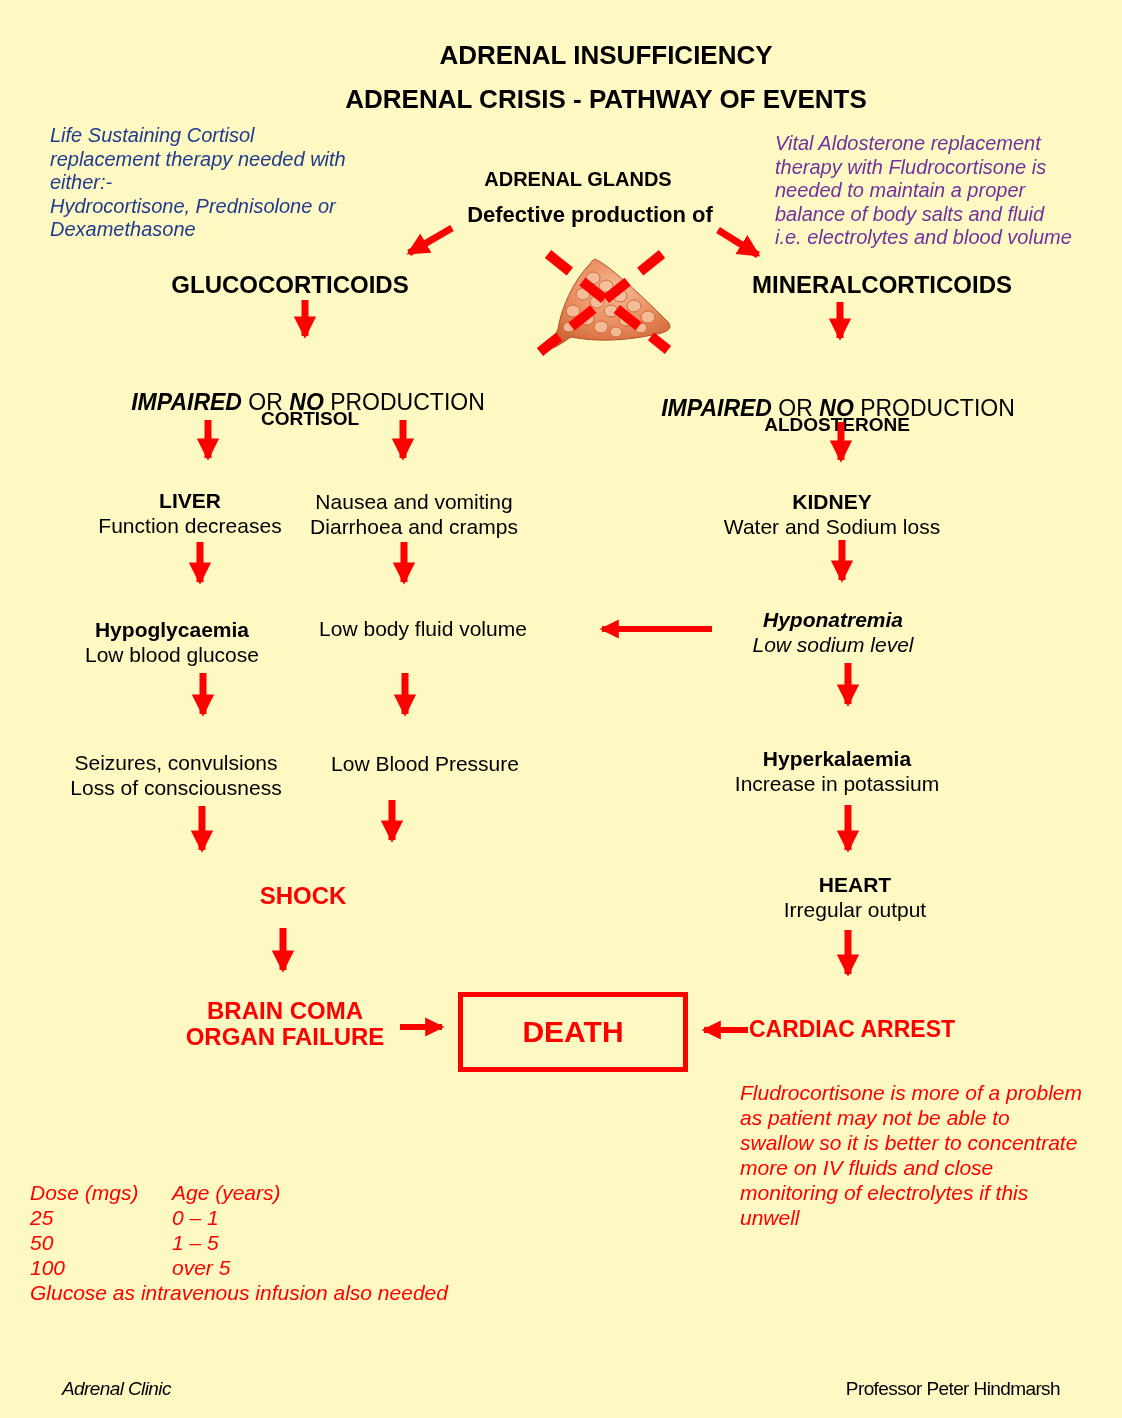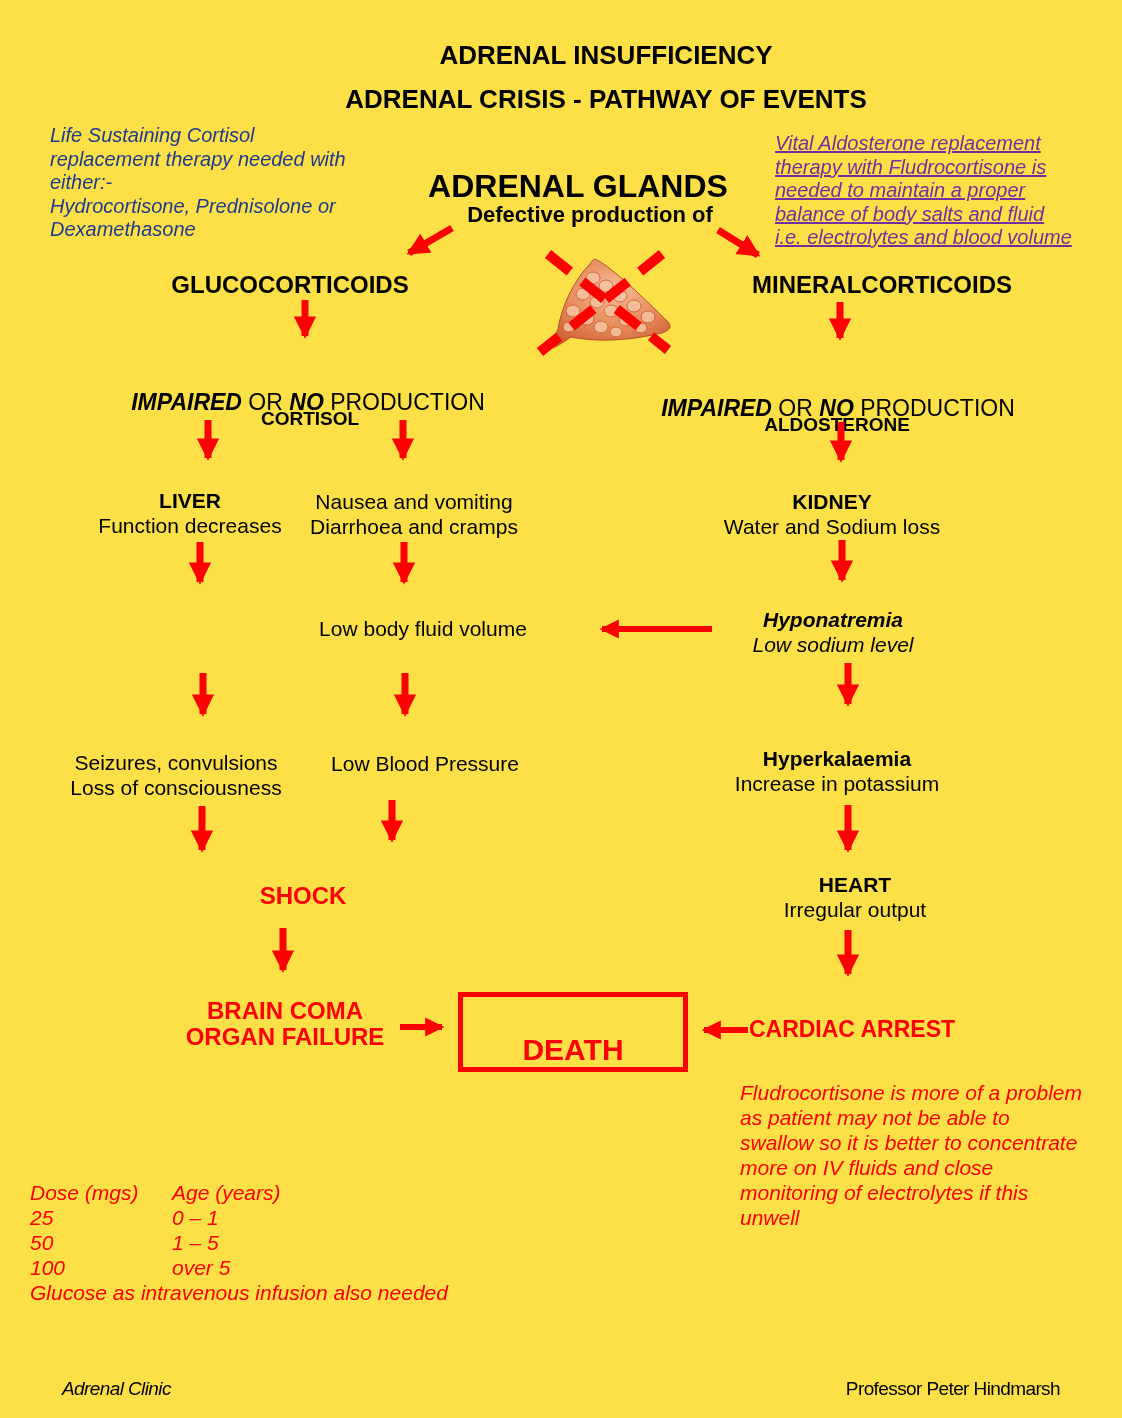--- a/index.html
+++ b/index.html
@@ -1,42 +1,42 @@
 <!DOCTYPE html>
 <html><head>
 <meta charset="utf-8">
 <style>
   html,body { margin:0; padding:0; background:#ffffff; }
   .canvas {
-    position:relative; width:1122px; height:1418px; background:#fde047;
+    position:relative; width:1122px; height:1418px; background:#fef9c3;
     font-family:"Liberation Sans", sans-serif; color:#000; overflow:hidden;
   }
   .abs { position:absolute; }
   .ctr { transform:translateX(-50%); text-align:center; white-space:nowrap; }
 
   .t-main   { font-size:26px; font-weight:bold; }
-  .t-h1     { font-size:32px; font-weight:bold; }
+  .t-h1     { font-size:20px; font-weight:bold; }
   .t-h2     { font-size:22px; font-weight:bold; }
   .t-branch { font-size:24px; font-weight:bold; }
 
   .node      { font-size:21px; line-height:25px; }
   .node .tt  { font-weight:bold; }
   .imp-line  { font-size:23px; line-height:26px; }
   .imp-line .bi { font-weight:bold; font-style:italic; }
   .horm-title{ font-size:19px; font-weight:bold; line-height:26px;margin-top:43px; }
 
   .note  { font-style:italic; white-space:pre-line; }
   .note-blue   { color:#1F3A8F; font-size:20px; line-height:23.5px; }
-  .note-purple { color:#7030A0; font-size:20px; line-height:23.5px;text-decoration:underline; }
+  .note-purple { color:#7030A0; font-size:20px; line-height:23.5px; }
   .note-red    { color:#FF0000; font-size:21px; line-height:25px; }
 
   .red-label { color:#FF0000; font-weight:bold; font-size:24px; line-height:26px; }
   .death-box {
     left:458px; top:992px; width:220px; height:70px;
-    border:5px solid #FF0000; display:flex; align-items:flex-end; justify-content:center;
+    border:5px solid #FF0000; display:flex; align-items:center; justify-content:center;
     color:#FF0000; font-weight:bold; font-size:30px;
   }
   .dose-table {
     display:grid; grid-template-columns:142px auto;
     font-style:italic; color:#FF0000; font-size:21px; line-height:25px;
   }
   .footer-text { font-size:19px; letter-spacing:-0.6px; white-space:nowrap; }
   svg.overlay { position:absolute; left:0; top:0; pointer-events:none; }
 </style>
 </head>
@@ -76,20 +76,24 @@
   </div>
   <div class="abs ctr node" style="left:414px; top:489px;">
     <div>Nausea and vomiting</div>
     <div>Diarrhoea and cramps</div>
   </div>
   <div class="abs ctr node" style="left:832px; top:489px;">
     <div class="tt">KIDNEY</div>
     <div>Water and Sodium loss</div>
   </div>
 
+  <div class="abs ctr node" style="left:172px; top:617px;">
+    <div class="tt">Hypoglycaemia</div>
+    <div>Low blood glucose</div>
+  </div>
   <div class="abs ctr node" style="left:423px; top:616px;">Low body fluid volume</div>
   <div class="abs ctr node" style="left:833px; top:607px;font-style:italic;">
     <div class="tt">Hyponatremia</div>
     <div>Low sodium level</div>
   </div>
 
   <div class="abs ctr node" style="left:176px; top:750px;">
     <div>Seizures, convulsions</div>
     <div>Loss of consciousness</div>
   </div>

